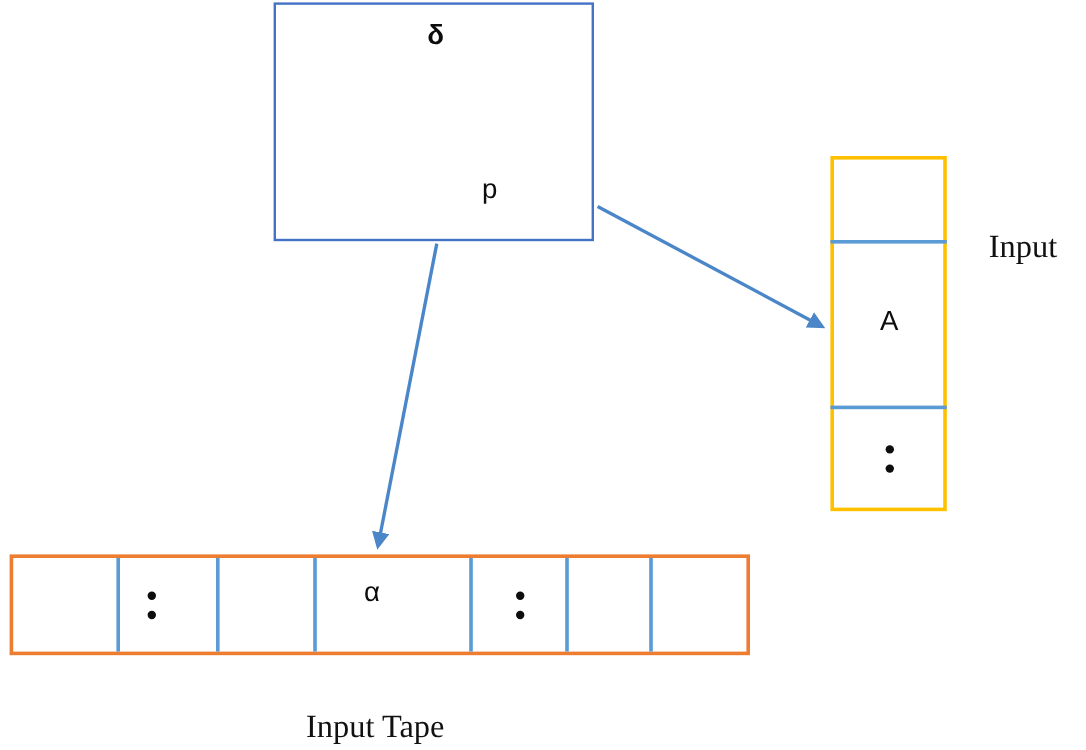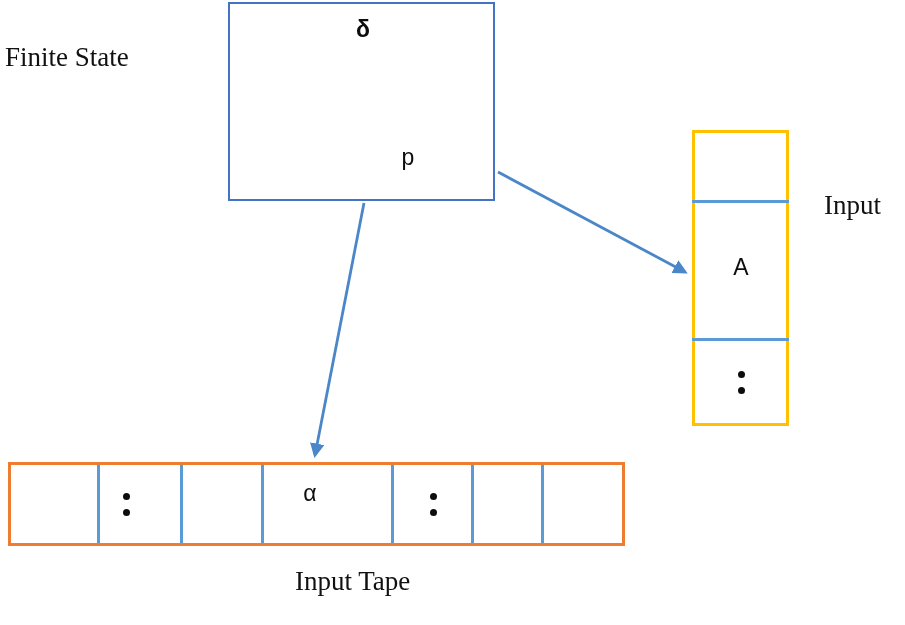--- a/index.html
+++ b/index.html
@@ -21,21 +21,21 @@
     position: absolute;
     color: #111111;
     font-family: "Liberation Serif", "DejaVu Serif", serif;
     font-size: 27px;
     font-weight: 400;
     white-space: nowrap;
     line-height: 1;
   }
   #finite-state-label { left: 5px;  top: 44px; }
   #stack-label        { left: 824px; top: 192px; }
-  #input-tape-label   { left: 255px; top: 568px; margin-left: 40px; }
+  #input-tape-label   { left: 255px; top: 592px; }
 
   
   .symbol {
     position: absolute;
     color: #0d0d0d;
     font-family: "Liberation Sans", "DejaVu Sans", sans-serif;
     font-size: 23px;
     font-weight: 600;
     line-height: 1;
     white-space: nowrap;
@@ -124,21 +124,20 @@
     width: 905px;
     height: 625px;
     pointer-events: none;
   }
 </style>
 </head>
 <body>
 
 <div id="canvas">
 
-  <div class="label" id="finite-state-label">Finite State</div>
 
   <div id="finite-state-box"></div>
 
   <div class="symbol" id="delta-symbol">δ</div>
 
   <div class="symbol" id="p-symbol">p</div>
 
   <div id="stack-box"></div>
 
   <div class="stack-divider" id="stack-divider-1"></div>

